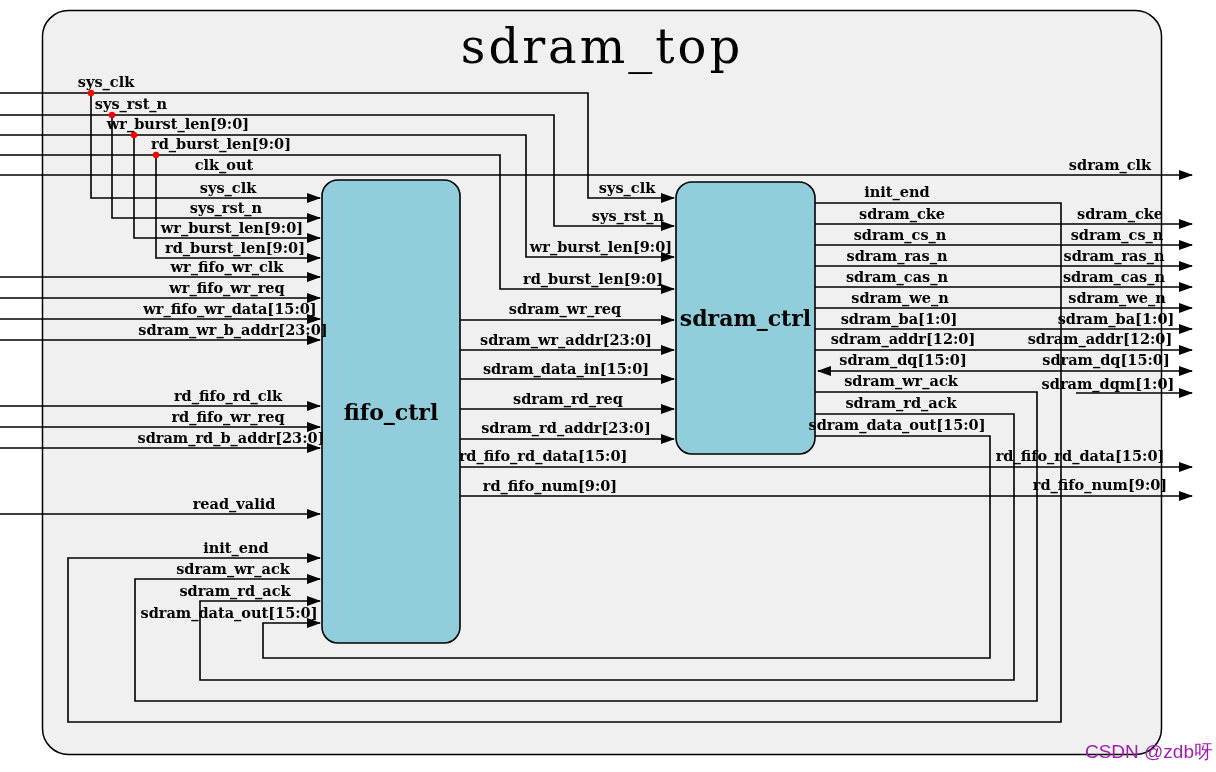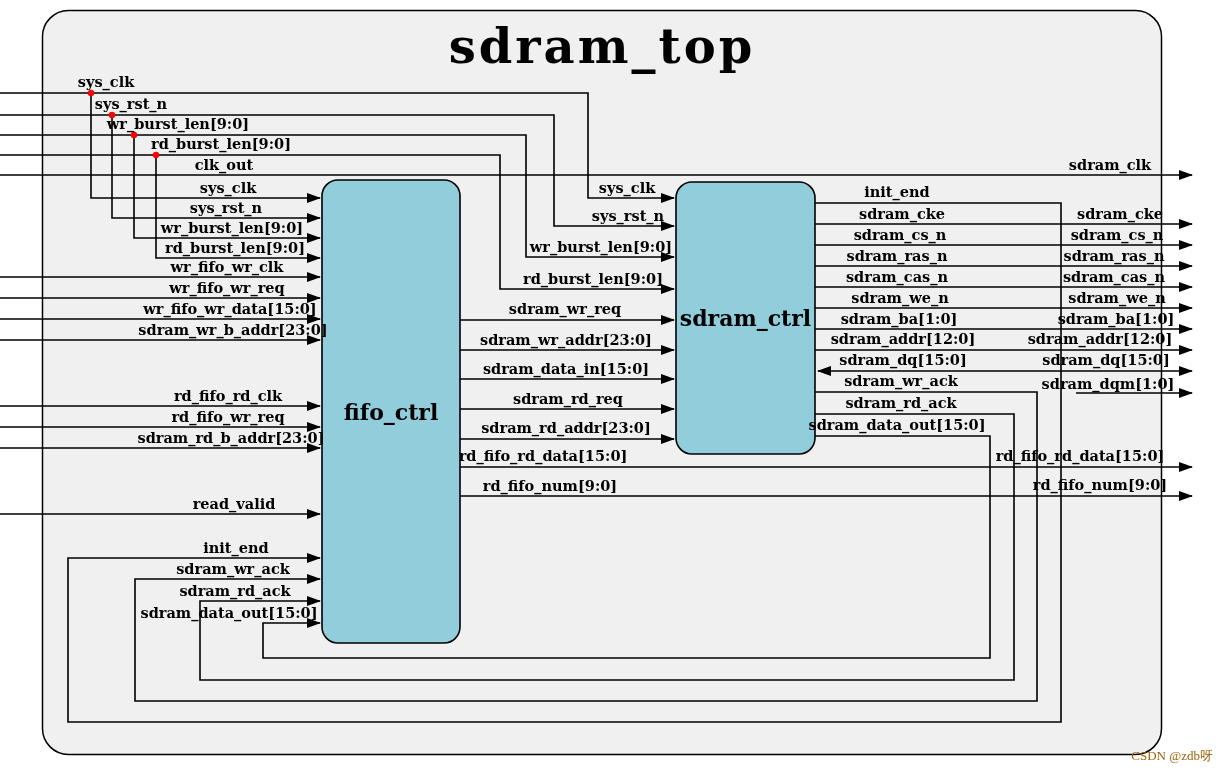--- a/index.html
+++ b/index.html
@@ -4,23 +4,23 @@
 <style>
   html,body{margin:0;padding:0;background:#ffffff;}
   .stage{position:relative;width:1216px;height:772px;background:#ffffff;overflow:hidden;
          font-family:"DejaVu Serif","Liberation Serif",serif;}
   #diagram{position:absolute;left:0;top:0;}
   .sig-label{font-family:"DejaVu Serif","Liberation Serif",serif;
              font-weight:bold;font-size:14.5px;fill:#000;}
   .block-label{font-family:"DejaVu Serif","Liberation Serif",serif;
                font-weight:bold;font-size:22px;fill:#000;}
   .diagram-title{position:absolute;top:18px;left:42px;width:1120px;text-align:center;
-                 font-weight:bold;font-size:48px;letter-spacing:3px;color:#000;}
-  .watermark{position:absolute;right:3px;bottom:7px;font-family:Liberation Serif, serif;
-             font-size:13px;color:#a16207;}
+                 font-weight:normal;font-size:48px;letter-spacing:3px;color:#000;}
+  .watermark{position:absolute;right:3px;bottom:7px;font-family:Liberation Sans, sans-serif;
+             font-size:19px;color:#a21caf;}
 </style>
 </head>
 <body>
 
 <div class="stage">
   <svg id="diagram" width="1216" height="772" viewBox="0 0 1216 772">
     <defs>
       <marker id="arrowhead" markerUnits="userSpaceOnUse" markerWidth="14" markerHeight="11" refX="13" refY="5" orient="auto">
         <path d="M0,0 L14,5 L0,10 Z" fill="#000"></path>
       </marker>

